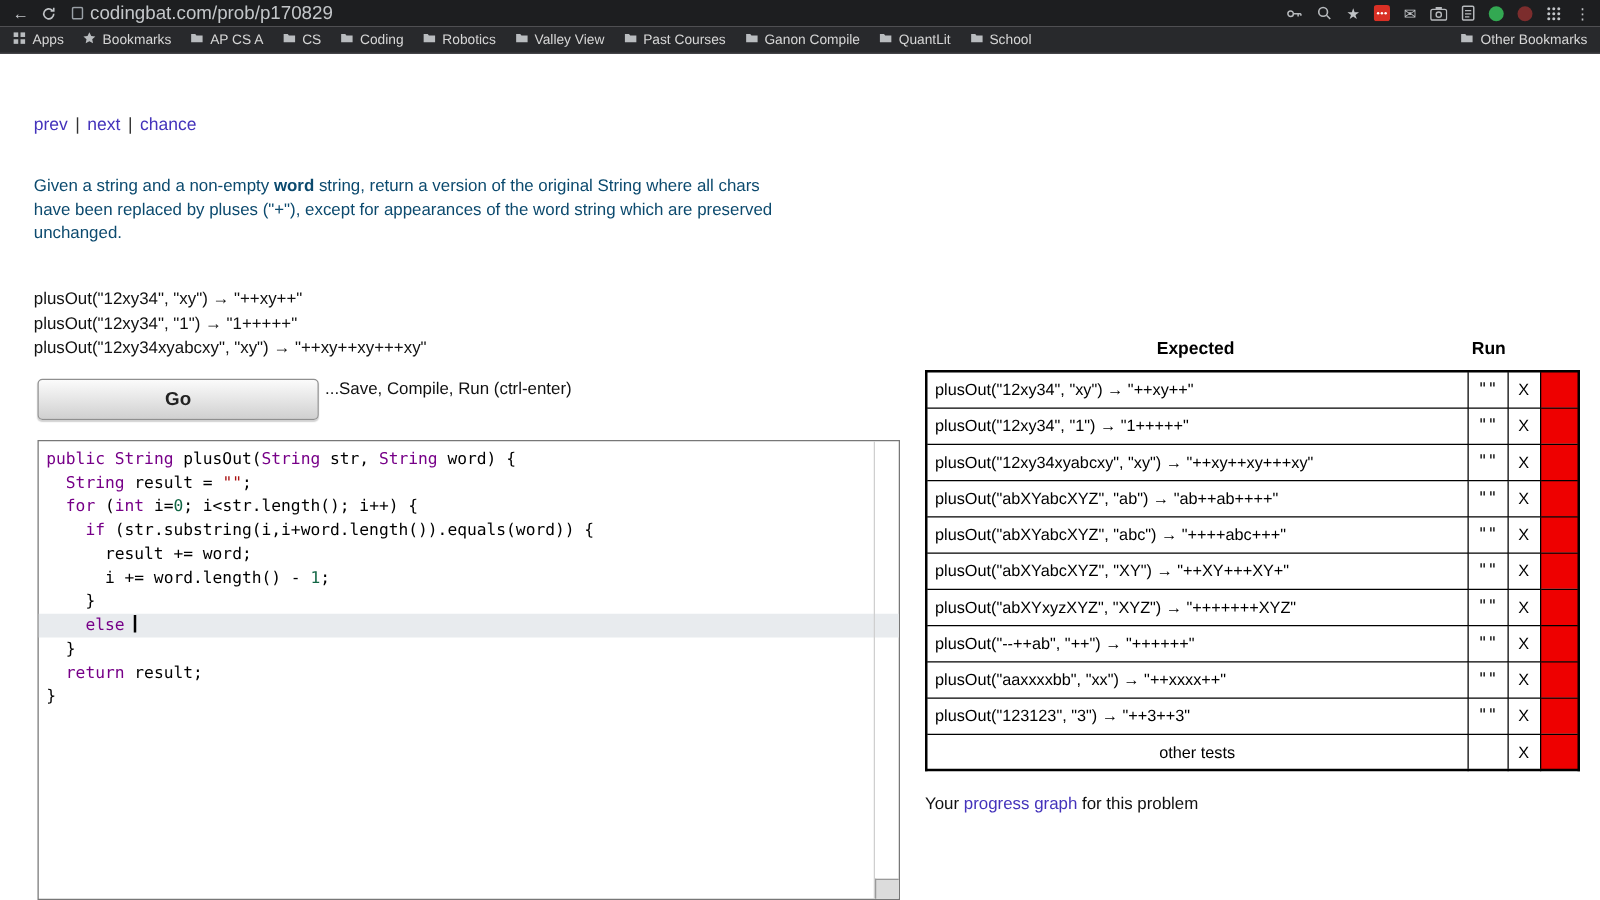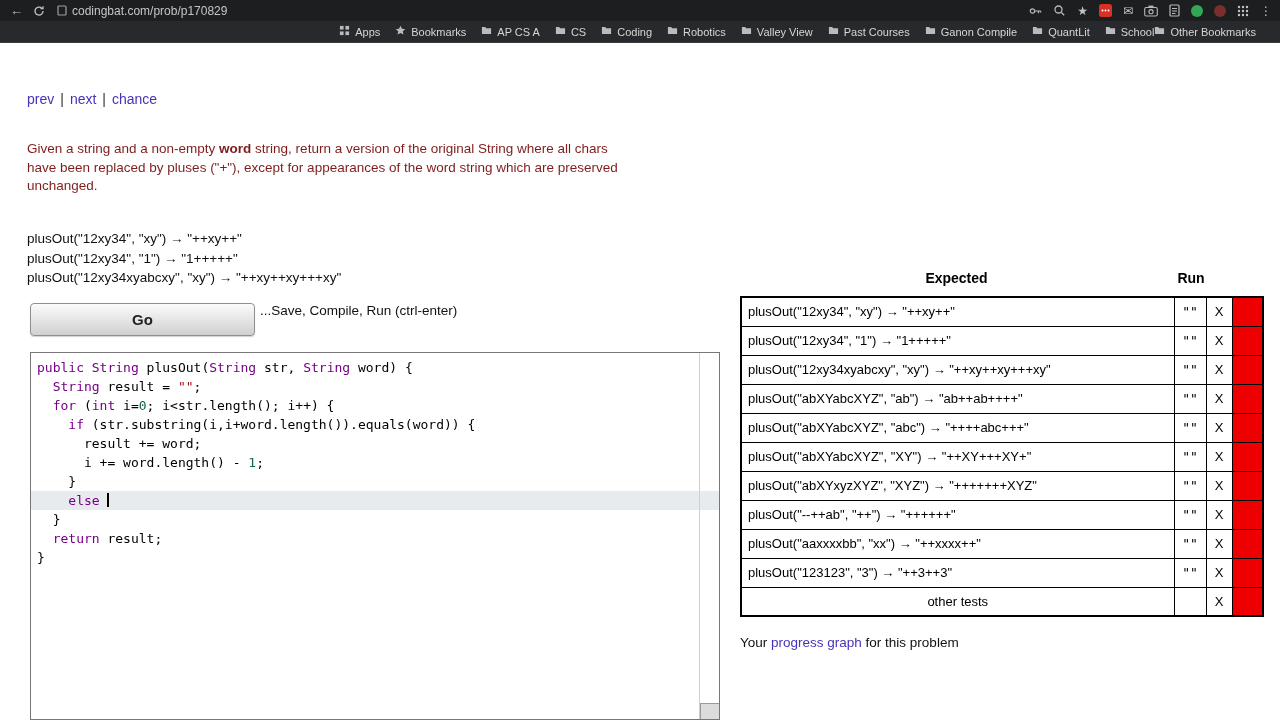--- a/index.html
+++ b/index.html
@@ -9,44 +9,44 @@
 
   
   .topbar { position:absolute; left:0; top:0; width:1280px; height:21px;
             background:#1d1e20; display:flex; align-items:center; }
   .tbi { display:inline-flex; align-items:center; justify-content:center; }
   .glyph { color:#c0c3c6; font-size:12px; line-height:1; }
   .back { margin-left:10px; font-size:13px; }
   .tbi + .tbi { }
   .left-icons { display:flex; align-items:center; gap:10px; }
   .urlbar { display:flex; align-items:center; gap:5px; margin-left:12px; }
-  .url-text { color:#c3c6c9; font-size:12px; }
+  .url-text { color:#c3c6c9; font-size:15px; }
   .tb-right { position:absolute; right:8px; top:0; height:21px; display:flex; align-items:center; gap:11px; }
   .dot { width:12px; height:12px; border-radius:50%; display:inline-block; }
   .dot.green { background:#33a852; }
   .dot.maroon { background:#7c2d2d; }
 
   .bmbar { position:absolute; left:0; top:21px; width:1280px; height:22px;
            background:#28292c; border-bottom:1px solid #3c3d40;
-           display:flex; align-items:center; justify-content:flex-end; padding:0 24px; }
+           display:flex; align-items:center; justify-content:space-between; padding:0 10px; }
   .bm-left { display:flex; align-items:center; gap:15px; }
   .bm-item { display:flex; align-items:center; gap:5px; color:#d6d6d6; font-size:11px; white-space:nowrap; cursor:default; }
   .bm-ic { width:11px; height:11px; fill:#b9bcbf; flex:0 0 auto; }
 
   
   .page-header { position:absolute; left:27px; top:54px; font-size:25px; }
   .section-link { color:var(--link); text-decoration:none; cursor:pointer; }
   .crumb-sep { font-size:14px; color:#222; margin:0 7px; vertical-align:4px; }
   .prob-title { color:#111; }
   .nav-links { position:absolute; left:27px; top:91px; font-size:14px; }
   .nav-link { color:var(--link); text-decoration:none; cursor:pointer; }
   .nav-sep { color:#333; margin:0 6px; }
 
   .desc { position:absolute; left:27px; top:140px; max-width:605px;
-          font-size:13.5px; line-height:18.5px; color:#7f1d1d; }
+          font-size:13.5px; line-height:18.5px; color:#0c4a6e; }
   .examples { position:absolute; left:27px; top:229px; font-size:13.5px; line-height:19.5px; color:#111; }
 
   .go-row { position:absolute; left:30px; top:303px; display:flex; }
   .go-btn { width:225px; height:33px; font-size:15px; font-weight:bold; color:#222;
             font-family:"Liberation Sans",sans-serif;
             background:linear-gradient(#fbfbfb,#e8e8e8 45%,#d0d0d0);
             border:1px solid #8f8f8f; border-radius:4px;
             box-shadow:0 1px 1px rgba(0,0,0,0.18); cursor:pointer; }
   .go-hint { margin-left:5px; font-size:13.5px; color:#111; }
 

